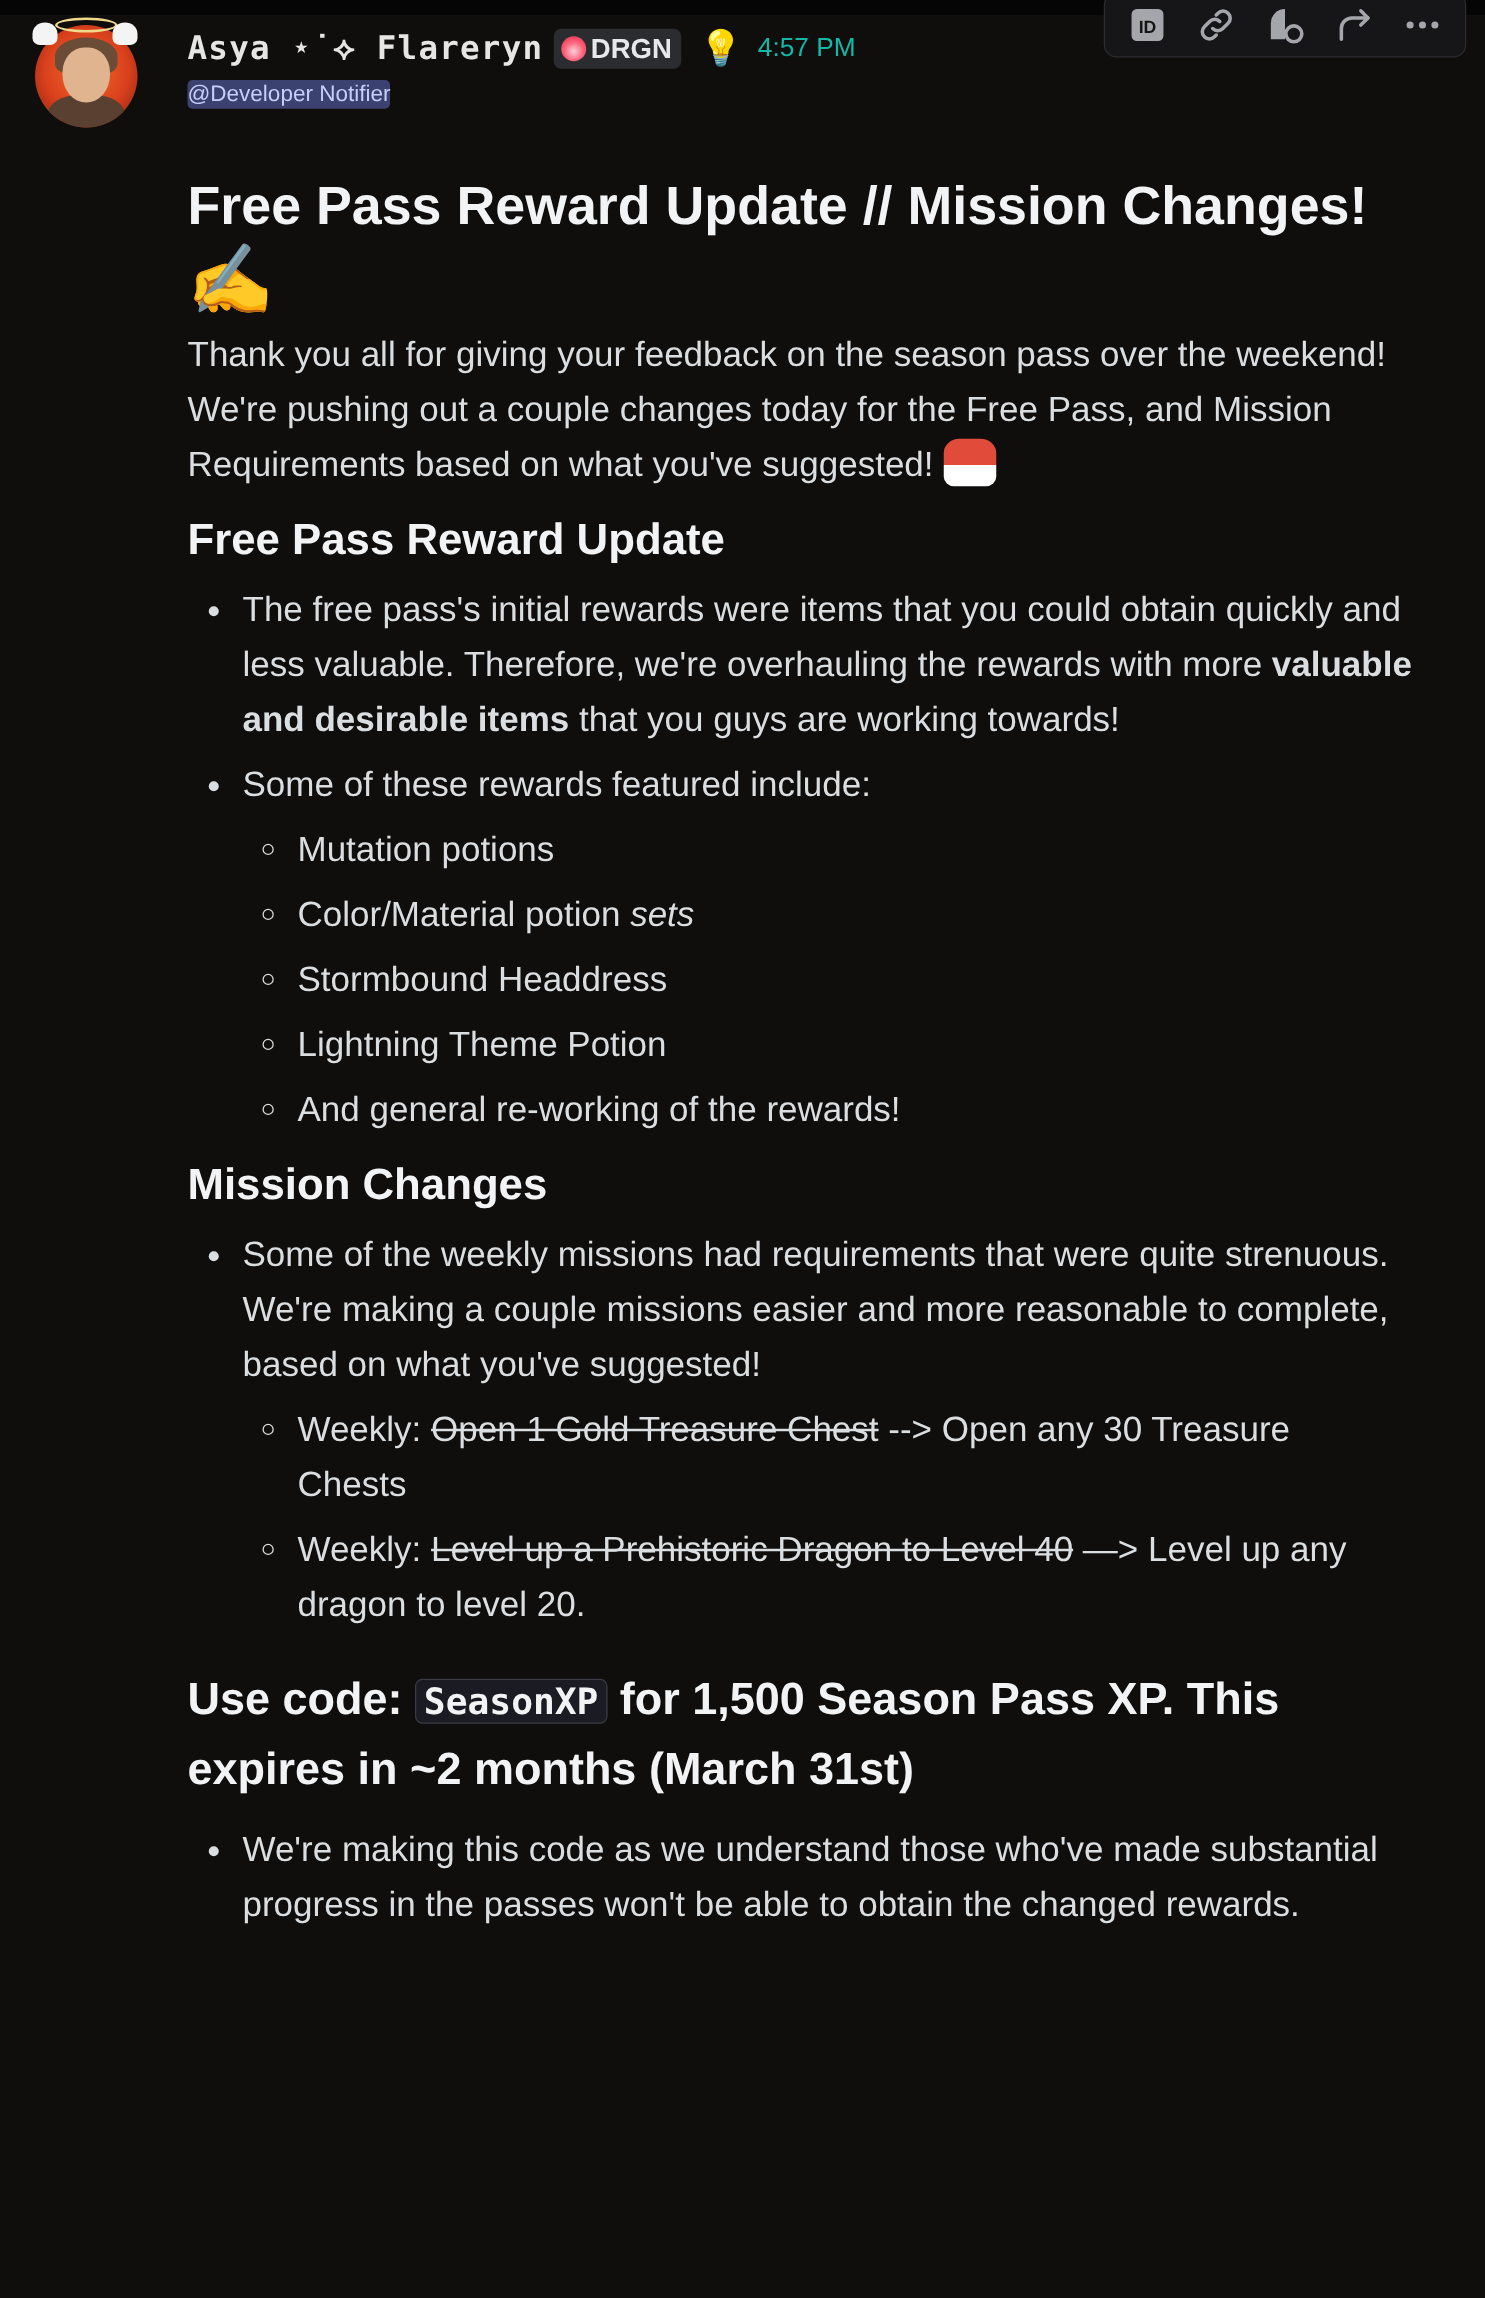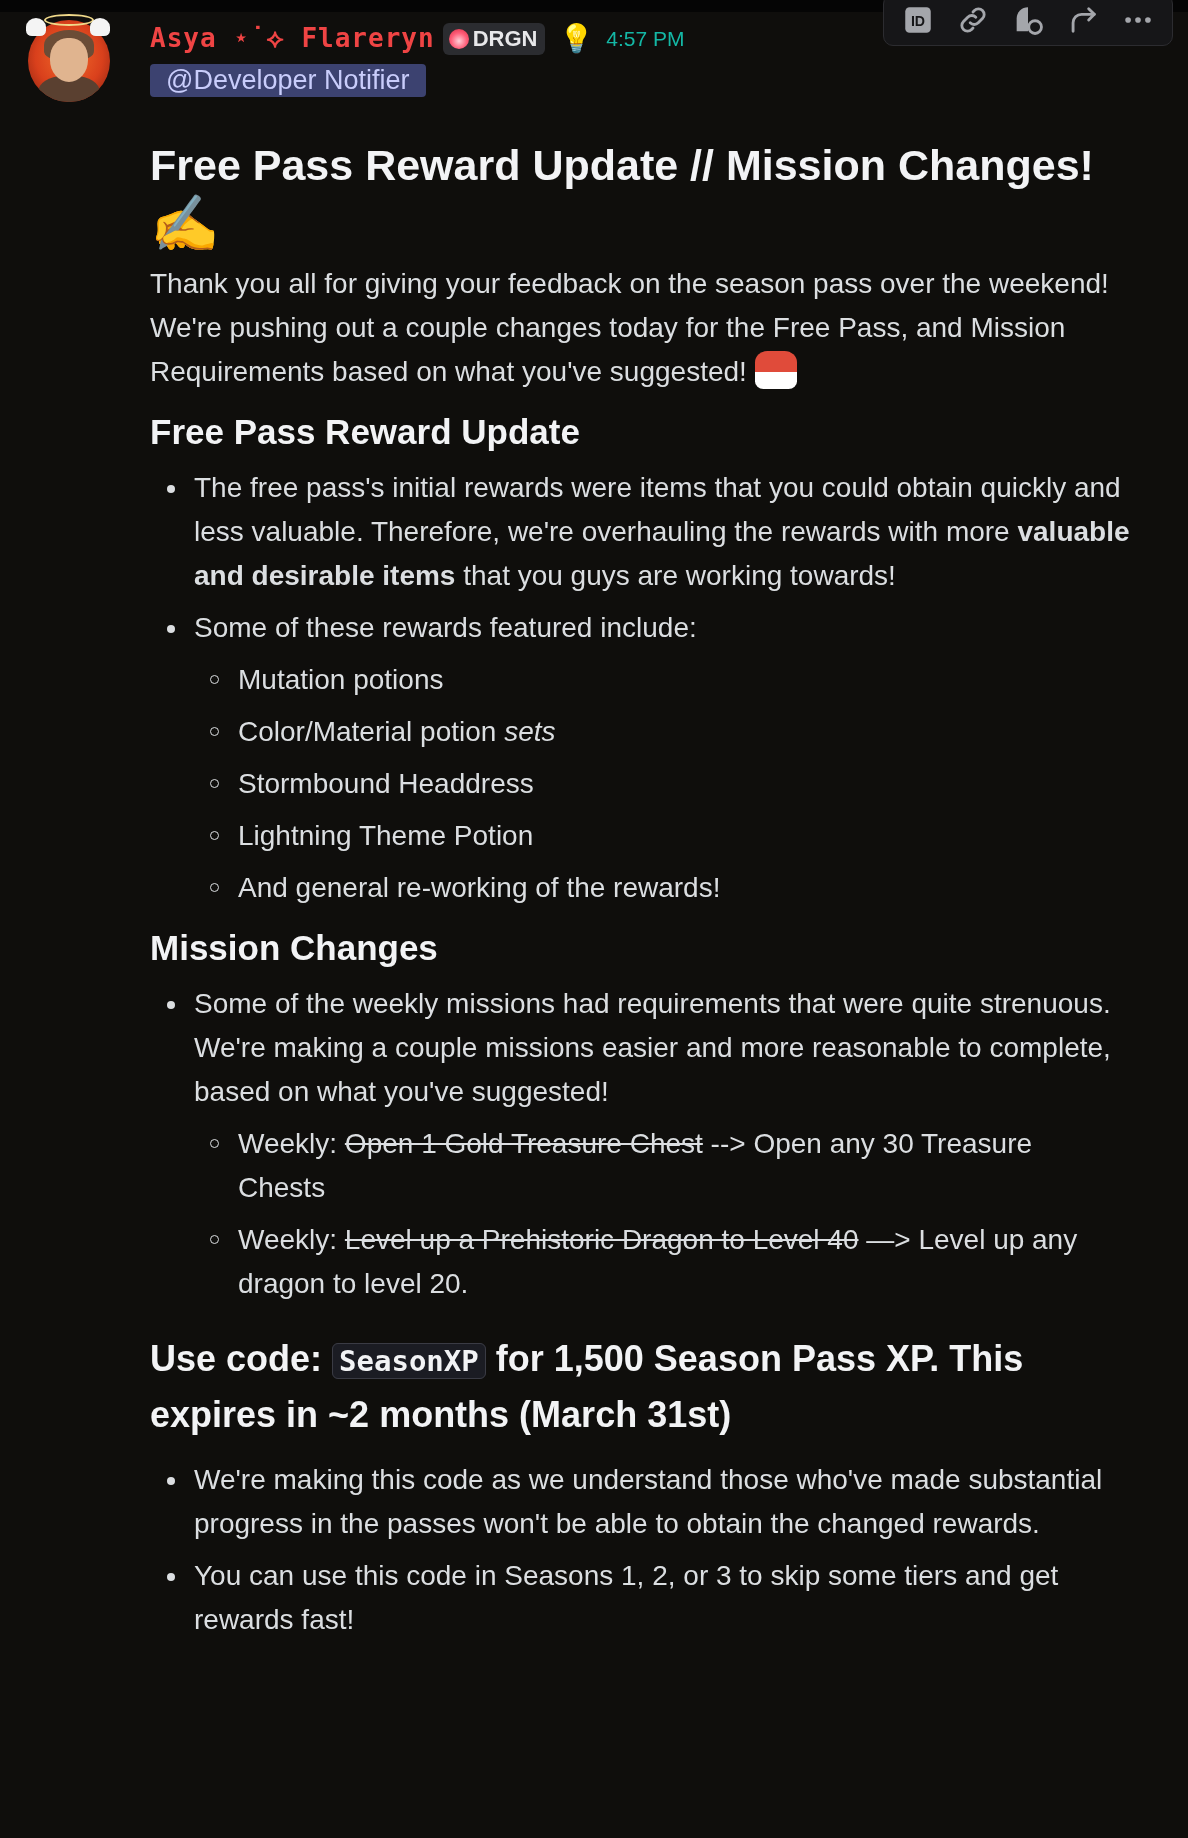--- a/index.html
+++ b/index.html
@@ -22,31 +22,31 @@
     position:absolute; left:28px; top:20px; width:82px; height:82px; border-radius:50%;
     background:radial-gradient(circle at 50% 45%, #f26b2a 0%, #d9401c 55%, #7a1d10 100%);
     overflow:hidden;
   }
   .avatar .face { position:absolute; left:22px; top:18px; width:38px; height:44px; background:#e0b48f; border-radius:45% 45% 50% 50%; }
   .avatar .hair { position:absolute; left:16px; top:10px; width:50px; height:30px; background:#6b4c36; border-radius:50% 50% 30% 30%; }
   .avatar .coat { position:absolute; left:10px; top:56px; width:62px; height:40px; background:#5a4030; border-radius:40% 40% 0 0; }
   .halo { position:absolute; left:44px; top:14px; width:46px; height:8px; border:2px solid #f0d98a; border-radius:50%; }
   .wing { position:absolute; top:18px; width:20px; height:18px; background:#f4f4f4; border-radius:50% 50% 30% 30%; }
   .header { position:absolute; left:150px; top:22px; display:flex; align-items:center; gap:8px; }
-  .username { font-family:"DejaVu Sans Mono", monospace; font-weight:bold; font-size:26px; color:#ef4444; letter-spacing:1px; }
+  .username { font-family:"DejaVu Sans Mono", monospace; font-weight:bold; font-size:26px; color:#e5e5e5; letter-spacing:1px; }
   .tag {
     display:flex; align-items:center; gap:4px; background:#2b2c30; border-radius:6px; padding:2px 8px 2px 6px;
     font-weight:bold; font-size:22px; color:#e8e8ea; height:28px;
   }
   .tag .flame { width:20px; height:20px; border-radius:50% 50% 50% 50%; background:radial-gradient(circle at 50% 60%, #ffd0d8 0%, #ff5f7a 50%, #d8283f 100%); }
   .bulb { font-size:28px; margin-left:6px; }
   .timestamp { font-size:21px; color:#14b8a6; margin-left:4px; }
   .mention {
     position:absolute; left:150px; top:64px; background:#3c4270; color:#c9cdfb;
-    font-size:27px; padding:1px 16px; border-radius:4px;
+    font-size:18px; padding:1px 0; border-radius:4px;
   }
   .content { position:absolute; left:150px; top:140px; width:1000px; }
   h1.title { margin:0; font-size:43px; font-weight:bold; color:#f2f3f5; line-height:1.2; }
   .emoji-write { font-size:56px; line-height:1; margin:4px 0 10px 0; display:block; }
   p.intro { margin:0; font-size:28px; line-height:44px; color:#dbdee1; }
   h2 { margin:18px 0 14px 0; font-size:35px; font-weight:bold; color:#f2f3f5; }
   ul { margin:12px; padding:0 0 0 32px; list-style:none; }
   ul li { position:relative; font-size:28px; line-height:44px; color:#dbdee1; margin-bottom:8px; }
   ul.l1 > li::before { content:""; position:absolute; left:-27px; top:19px; width:8px; height:8px; border-radius:50%; background:#dbdee1; }
   ul.l2 { padding-left:32px; margin-top:8px; }
@@ -144,15 +144,14 @@
       <ul class="l2">
         <li><span>Weekly: </span><span class="strike">Open 1 Gold Treasure Chest</span><span> --&gt; Open any 30 Treasure Chests</span></li>
         <li><span>Weekly: </span><span class="strike">Level up a Prehistoric Dragon to Level 40</span><span> —&gt; Level up any dragon to level 20.</span></li>
       </ul>
     </li>
   </ul>
 
   <div class="codeline"><span>Use code: </span><span class="code">SeasonXP</span><span> for 1,500 Season Pass XP. This expires in ~2 months (March 31st)</span></div>
   <ul class="l1">
     <li>We're making this code as we understand those who've made substantial progress in the passes won't be able to obtain the changed rewards.</li>
-    <li>You can use this code in Seasons 1, 2, or 3 to skip some tiers and get rewards fast!</li>
   </ul>
 </div>
 
 </body></html>

